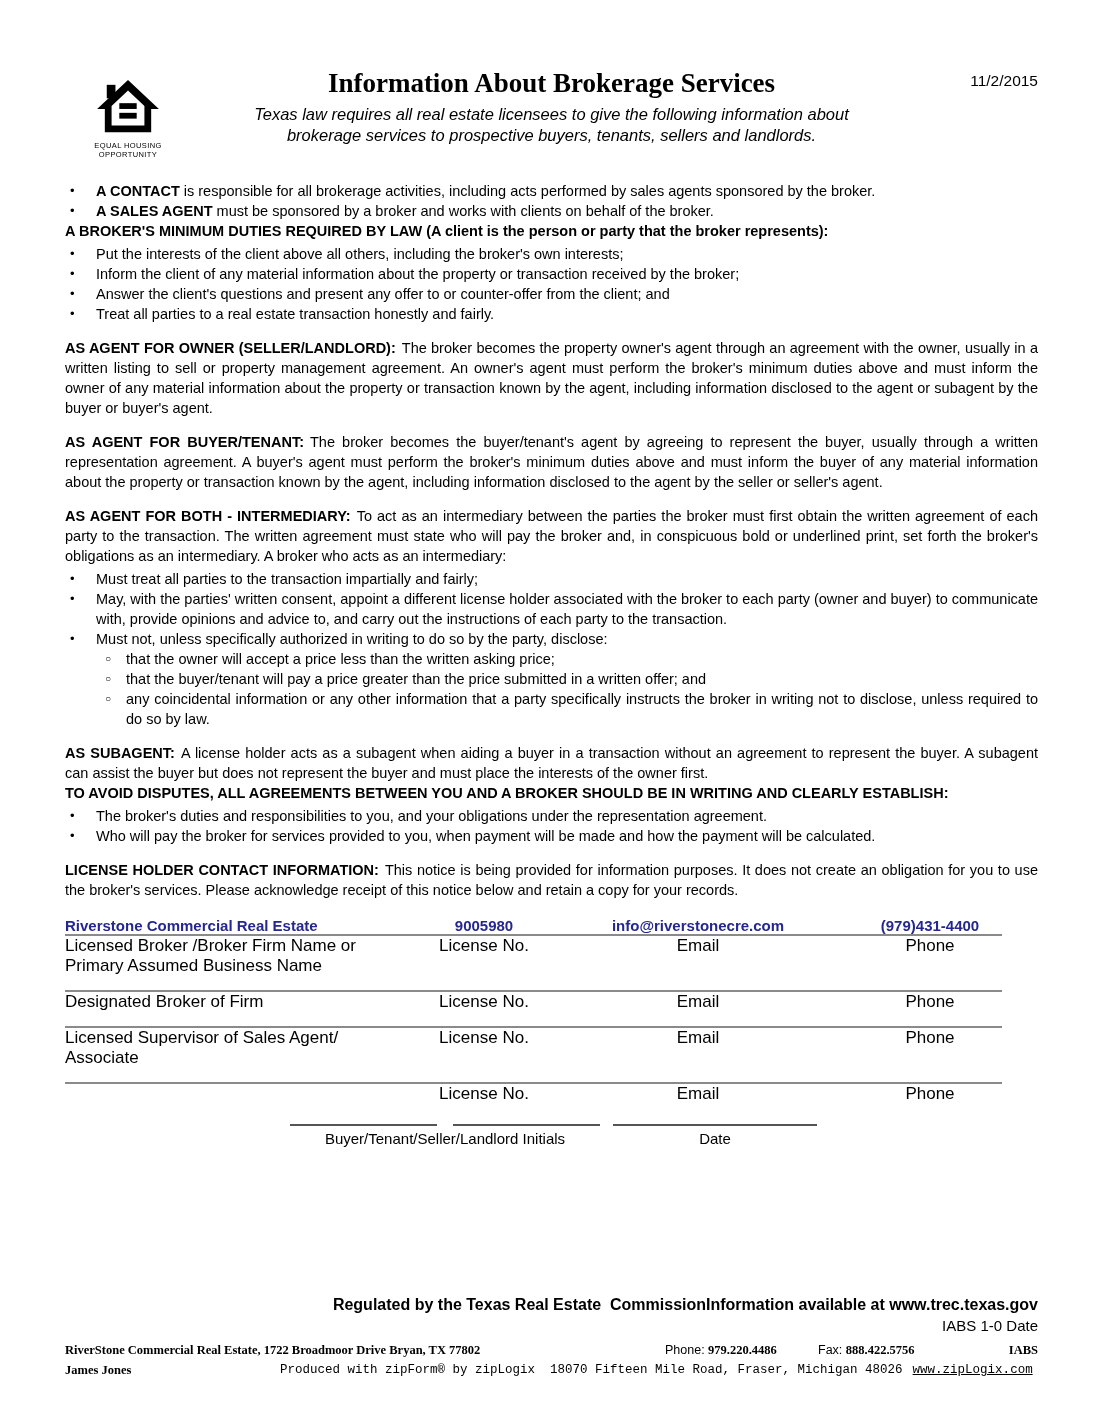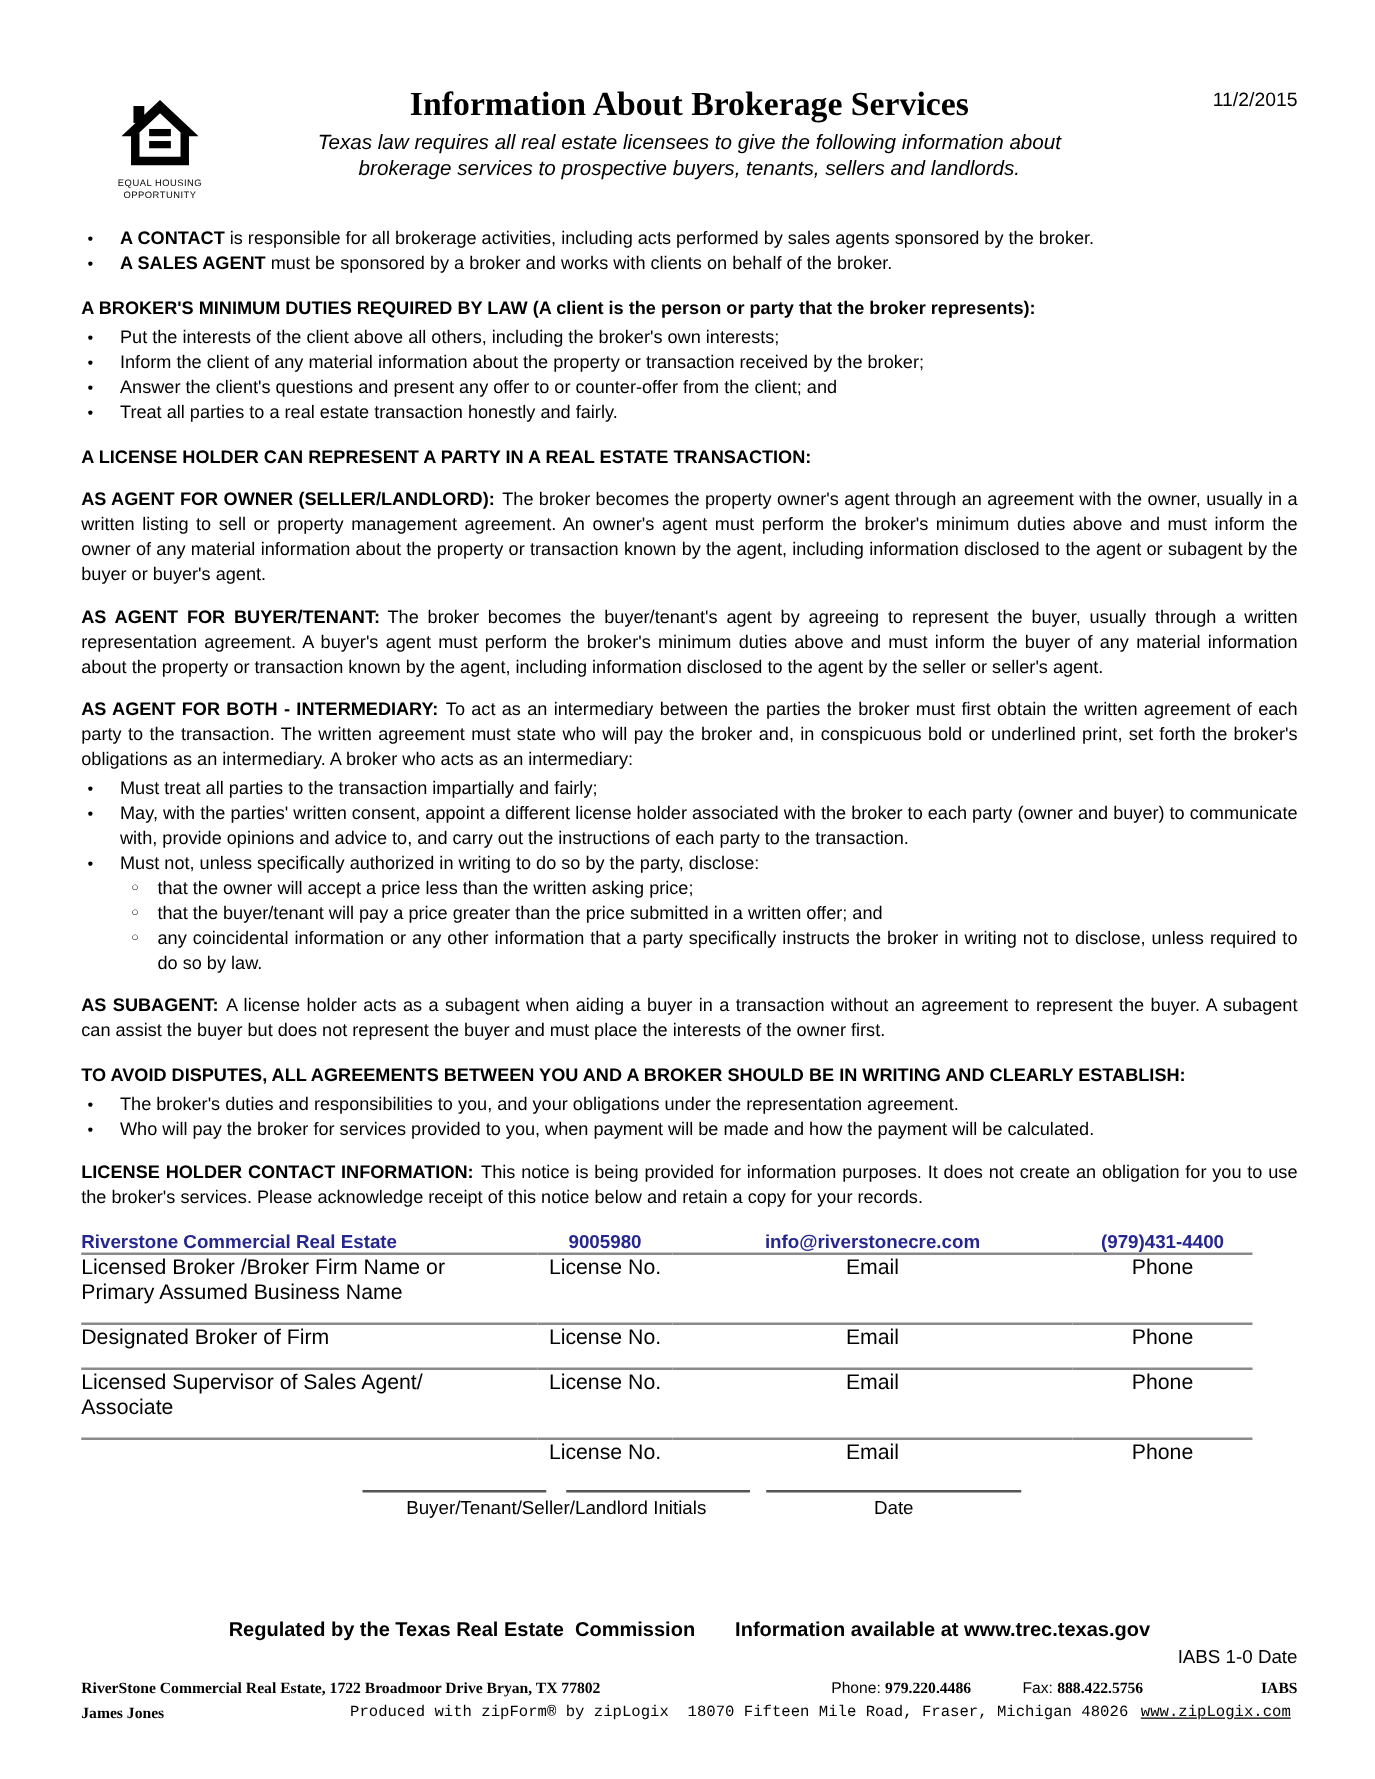--- a/index.html
+++ b/index.html
@@ -11,21 +11,21 @@
   
   .header { position:relative; min-height:110px; }
   .date { position:absolute; top:4px; right:0; font-size:15.5px; }
   .logo-wrap { position:absolute; left:18px; top:12px; width:90px; text-align:center; }
   .logo-caption { font-size:7.5px; letter-spacing:.4px; line-height:9px; margin-top:1px; white-space:pre-line; }
   .title { text-align:center; font-family:"Liberation Serif", serif; font-weight:bold; font-size:27px; margin-top:22px; }
   .subtitle { text-align:center; font-style:italic; font-size:16.5px; line-height:21px; margin-top:5px; white-space:pre-line; }
 
   
   .h { font-weight:bold; font-size:14.5px; line-height:20px; }
-  .mt30 { margin-top:30px; } .mt16 { margin-top:16px; }
+  .mt30 { margin-top:30px; } .mt16 { }
   .para { margin-top:14px; font-size:14.5px; line-height:20px; text-align:justify; }
   .lead { font-weight:bold; margin-right:6px; }
   .bullets { margin-top:3px; }
   .bullet { display:flex; font-size:14.5px; line-height:20px; }
   .bullet .bm { flex:none; width:31px; padding-left:5px; font-size:13px; }
   .bullet .bt { flex:1; text-align:justify; }
   .sub { display:flex; margin-left:34px; font-size:14.5px; line-height:20px; }
   .sub .sm { flex:none; width:27px; padding-left:6px; font-size:10px; line-height:20px; }
   .sub .bt { flex:1; text-align:justify; }
 
@@ -43,21 +43,21 @@
   .iline { position:absolute; top:18px; border-top:2px solid #555; }
   .ilA { left:225px; width:147px; }
   .ilB { left:388px; width:147px; }
   .ilC { left:548px; width:204px; }
   .ilab { position:absolute; top:24px; font-size:15px; text-align:center; }
   .ilab-init { left:200px; width:360px; }
   .ilab-date { left:548px; width:204px; }
 
   
   .footer { position:absolute; left:65px; right:62px; top:1296px; }
-  .f1 { display:flex; justify-content:center; font-weight:bold; font-size:16px; white-space:pre;gap:32px; }
+  .f1 { display:flex; justify-content:flex-end; font-weight:bold; font-size:16px; white-space:pre; }
   .f2 { text-align:right; font-size:15px; margin-top:3px; }
   .f3 { position:relative; height:22px; margin-top:6px; }
   .serif-sm { font-family:"Liberation Serif", serif; font-weight:bold; font-size:12.5px; }
   .firm { position:absolute; left:0; top:3px; }
   .ph { position:absolute; left:600px; top:3px; font-size:12.5px; }
   .fx { position:absolute; left:753px; top:3px; font-size:12.5px; }
   .iabs { position:absolute; right:0; top:3px; }
   .f4 { position:relative; height:20px; font-size:12.5px; }
   .james { position:absolute; left:0; top:1px; }
   .produced { position:absolute; left:215px; width:620px; top:1px; text-align:center; white-space:pre;font-family:Liberation Mono, monospace; }
@@ -111,21 +111,20 @@
       <div class="bullet">
         <span class="bm">•</span>
         <span class="bt">Answer the client's questions and present any offer to or counter-offer from the client; and</span>
       </div>
       <div class="bullet">
         <span class="bm">•</span>
         <span class="bt">Treat all parties to a real estate transaction honestly and fairly.</span>
       </div>
     </div>
 
-    <div class="h mt16">A LICENSE HOLDER CAN REPRESENT A PARTY IN A REAL ESTATE TRANSACTION:</div>
 
     <p class="para"><b class="lead">AS AGENT FOR OWNER (SELLER/LANDLORD):</b><span>The broker becomes the property owner's agent through an agreement with the owner, usually in a written listing to sell or property management agreement. An owner's agent must perform the broker's minimum duties above and must inform the owner of any material information about the property or transaction known by the agent, including information disclosed to the agent or subagent by the buyer or buyer's agent.</span></p>
 
     <p class="para"><b class="lead">AS AGENT FOR BUYER/TENANT:</b><span>The broker becomes the buyer/tenant's agent by agreeing to represent the buyer, usually through a written representation agreement. A buyer's agent must perform the broker's minimum duties above and must inform the buyer of any material information about the property or transaction known by the agent, including information disclosed to the agent by the seller or seller's agent.</span></p>
 
     <p class="para"><b class="lead">AS AGENT FOR BOTH - INTERMEDIARY:</b><span>To act as an intermediary between the parties the broker must first obtain the written agreement of each party to the transaction. The written agreement must state who will pay the broker and, in conspicuous bold or underlined print, set forth the broker's obligations as an intermediary. A broker who acts as an intermediary:</span></p>
     <div class="bullets">
       <div class="bullet">
         <span class="bm">•</span>
         <span class="bt">Must treat all parties to the transaction impartially and fairly;</span>

